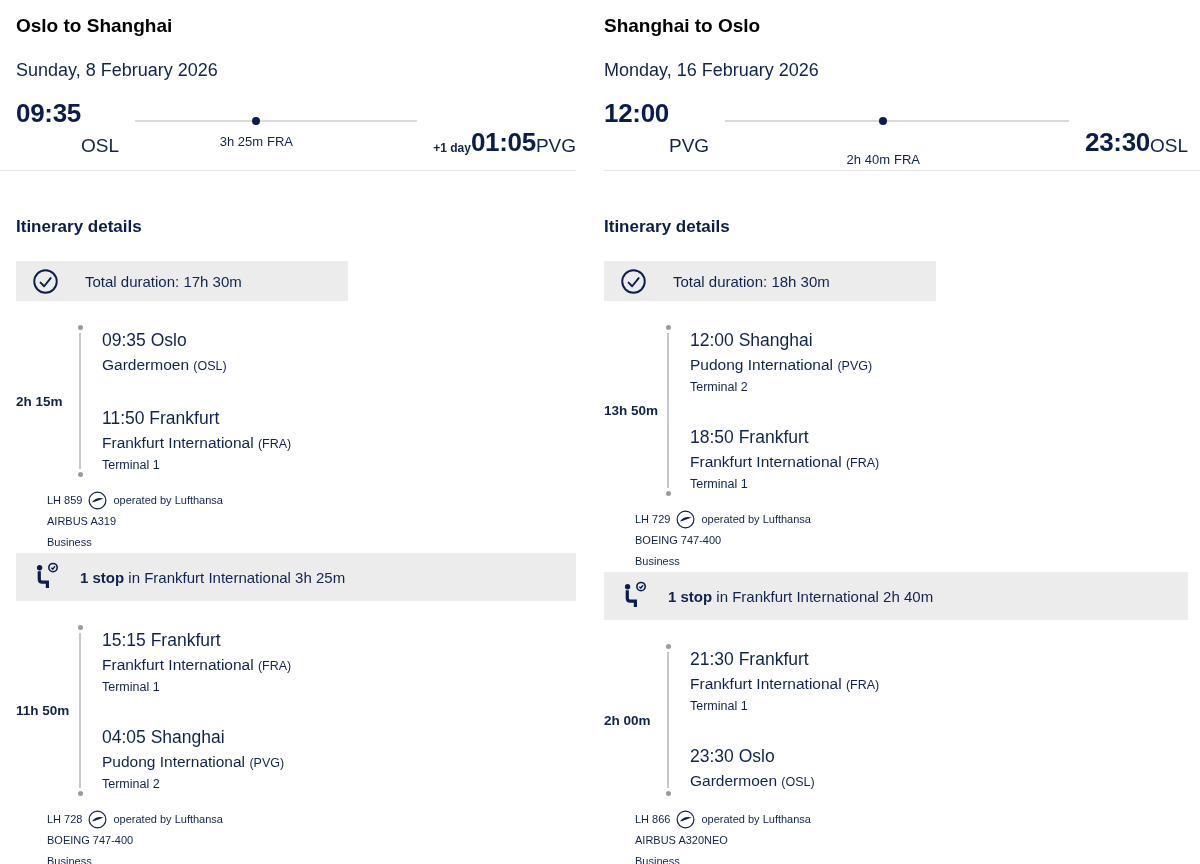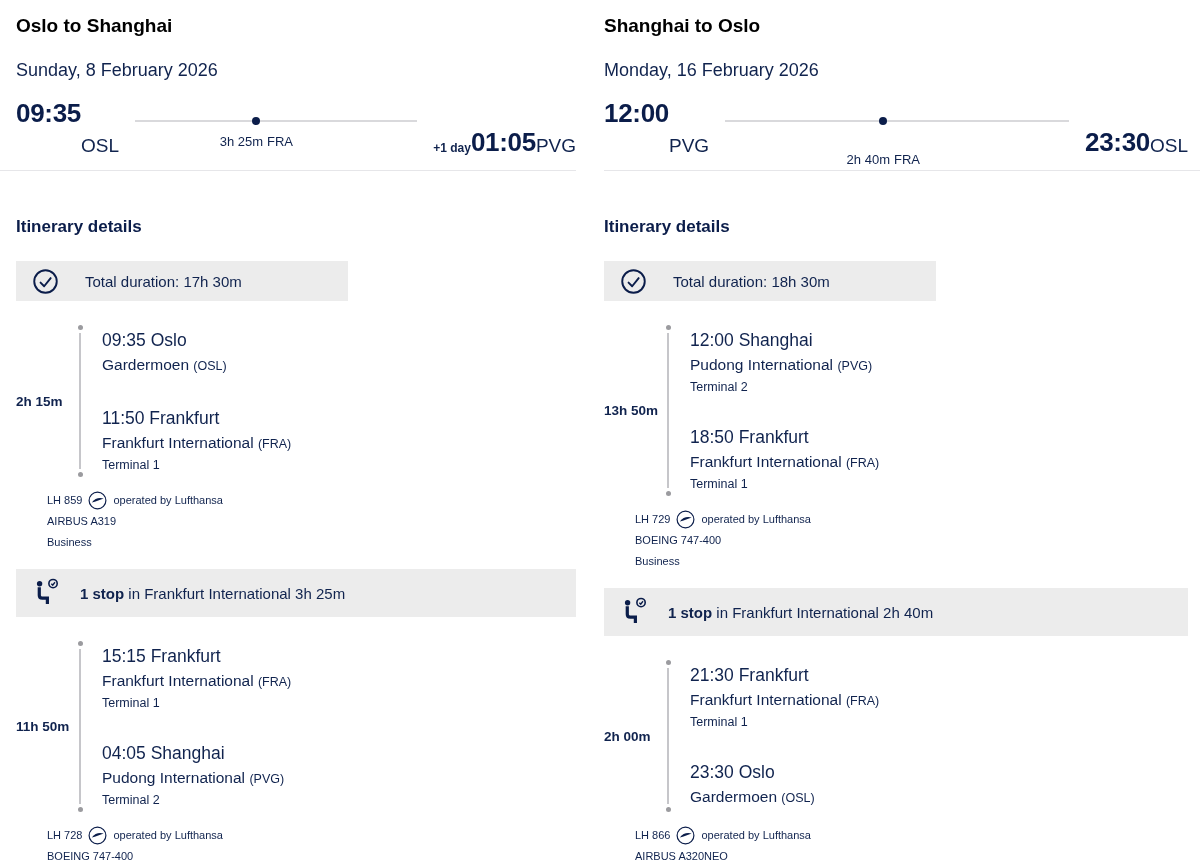--- a/index.html
+++ b/index.html
@@ -52,21 +52,21 @@
   .terminal { font-size:12.5px; font-weight:500; line-height:19px; }
   .terminal:empty { display:none; }
 
   
   .flight-info { margin:13px 0 0 31px; font-size:11px; }
   .fi-line { display:flex; align-items:center; gap:6px; line-height:21px; }
   .crane { display:inline-flex; color:#0b1d4a; }
   .fi-aircraft, .fi-cabin { line-height:21px; }
 
   
-  .stop-bar { margin-top:16px; height:48px; background:#ececec; display:flex; align-items:center; padding:0 14px; }
+  .stop-bar { height:48px; background:#ececec; display:flex; align-items:center; padding:0 14px; }
   .icon-layover { display:inline-flex; margin-right:18px; color:#0b1d4a; }
   .stop-text { font-size:15px; }
   .stop-text b { font-weight:700; }
 </style>
 </head>
 <body>
 
 <div class="page">
 
   <section class="col">

